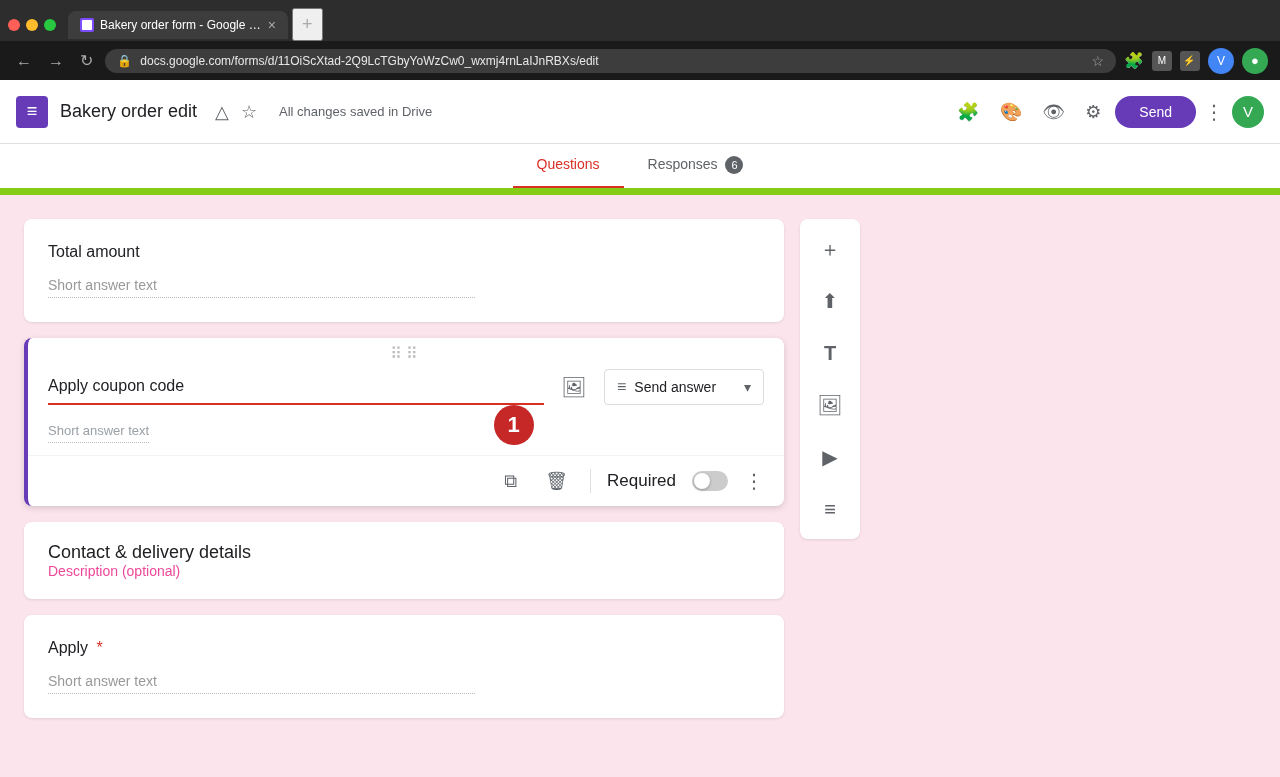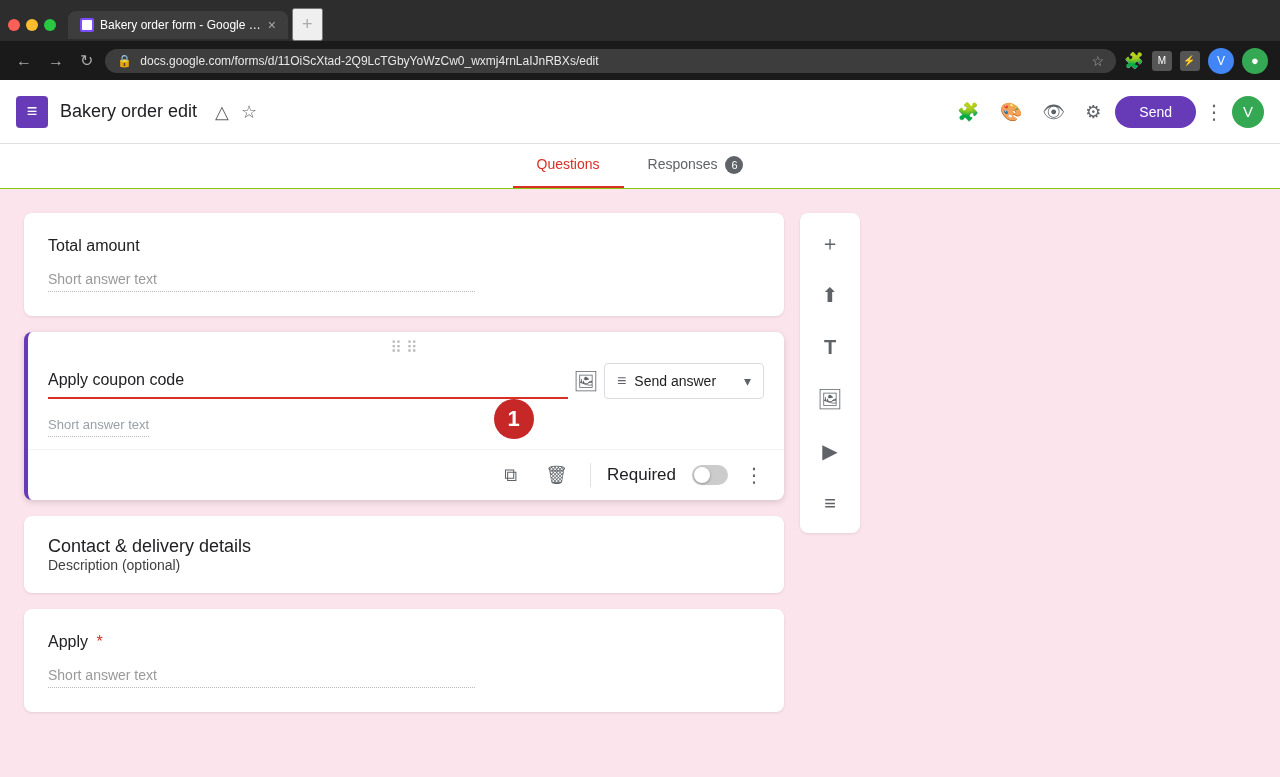--- a/index.html
+++ b/index.html
@@ -35,61 +35,61 @@
     .app-icon-inner { color: white; font-size: 18px; }
     .app-title { font-size: 18px; color: #202124; font-weight: 400; margin-right: 12px; }
     .toolbar-icon { color: #5f6368; font-size: 18px; cursor: pointer; padding: 6px; border-radius: 50%; }
     .saved-text { font-size: 13px; color: #5f6368; flex: 1; margin-left: 16px; }
     .toolbar-right { display: flex; align-items: center; gap: 8px; margin-left: auto; }
     .send-btn { background: #673AB7; color: white; border: none; border-radius: 16px; padding: 8px 24px; font-size: 14px; font-weight: 500; cursor: pointer; }
     .toolbar-user { width: 32px; height: 32px; border-radius: 50%; background: #34A853; color: white; display: flex; align-items: center; justify-content: center; font-size: 15px; font-weight: 500; }
     .more-icon { color: #5f6368; font-size: 20px; cursor: pointer; }
 
     
-    .form-tabs { background: #fff; display: flex; justify-content: center; gap: 0; border-bottom: 1px solid #84cc16; }
+    .form-tabs { background: #fff; display: flex; justify-content: center; gap: 0; border-bottom: 7px solid #84cc16; }
     .form-tab { padding: 12px 24px; font-size: 14px; cursor: pointer; border-bottom: 2px solid transparent; color: #5f6368; }
     .form-tab.active { color: #d93025; border-bottom: 2px solid #d93025; font-weight: 500; }
     .badge { background: #5f6368; color: white; border-radius: 50%; width: 18px; height: 18px; display: inline-flex; align-items: center; justify-content: center; font-size: 11px; margin-left: 4px; }
 
     
     .main-content { background: #fce4ec; padding: 24px; height: calc(777px - 64px - 48px - 40px); overflow-y: auto; display: flex; gap: 16px; }
 
     
     .card { background: #fff; border-radius: 8px; padding: 24px; box-shadow: 0 1px 3px rgba(0,0,0,0.1); }
 
     .question-title { font-size: 16px; color: #202124; margin-bottom: 12px; }
     .question-title .required { color: #d93025; margin-left: 4px; }
     .short-answer-line { border: none; border-bottom: 1px dotted #bbb; width: 60%; display: block; padding: 4px 0; font-size: 14px; color: #999; }
 
     
     .active-question { background: #fff; border-radius: 8px; box-shadow: 0 2px 6px rgba(0,0,0,0.15); border-left: 4px solid #673AB7; }
     .drag-handle { text-align: center; color: #bbb; font-size: 16px; padding: 6px; letter-spacing: 4px; }
     .question-body { padding: 0 20px 16px; }
-    .question-row { display: flex; align-items: flex-end; gap: 0; }
+    .question-row { display: flex; align-items: flex-end; gap: 12px; }
     .question-input-wrap { flex: 1; }
     .question-input { width: 100%; border: none; border-bottom: 2px solid #d93025; padding: 8px 0; font-size: 16px; color: #202124; background: transparent; outline: none; }
     .img-btn { width: 36px; height: 36px; border: none; background: none; cursor: pointer; color: #5f6368; font-size: 20px; display: flex; align-items: center; justify-content: center; }
     .type-select { display: flex; align-items: center; gap: 8px; border: 1px solid #dadce0; border-radius: 4px; padding: 8px 12px; font-size: 14px; color: #202124; min-width: 160px; cursor: pointer; background: #fff; }
     .type-select-icon { color: #5f6368; font-size: 16px; }
     .type-select-chevron { margin-left: auto; color: #5f6368; }
 
     .answer-preview { color: #9aa0a6; font-size: 13px; border-bottom: 1px dotted #bbb; padding: 4px 0; width: 60%; }
 
     .card-footer { display: flex; justify-content: flex-end; align-items: center; gap: 16px; padding: 8px 20px; border-top: 1px solid #f1f3f4; }
     .footer-icon-btn { background: none; border: none; color: #5f6368; font-size: 18px; cursor: pointer; padding: 6px; }
     .required-label { font-size: 17px; color: #202124; }
     .toggle-track { width: 36px; height: 20px; background: #ccc; border-radius: 10px; cursor: pointer; display: flex; align-items: center; padding: 2px; }
     .toggle-thumb { width: 16px; height: 16px; background: #fff; border-radius: 50%; box-shadow: 0 1px 3px rgba(0,0,0,0.3); }
     .more-btn { background: none; border: none; color: #5f6368; font-size: 20px; cursor: pointer; }
     .badge-container { position: relative; display: inline-block; }
 
     
     .section-card { background: #fff; border-radius: 8px; padding: 20px 24px; box-shadow: 0 1px 3px rgba(0,0,0,0.1); }
     .section-title { font-size: 18px; color: #202124; font-weight: 500; }
-    .section-desc { font-size: 14px; color: #404040; }
+    .section-desc { font-size: 14px; color: #ec4899; }
 
     
     .right-sidebar { display: flex; flex-direction: column; gap: 8px; padding: 8px; background: #fff; border-radius: 8px; box-shadow: 0 1px 3px rgba(0,0,0,0.1); height: fit-content; }
     .sidebar-btn { width: 44px; height: 44px; background: none; border: none; color: #5f6368; font-size: 20px; cursor: pointer; display: flex; align-items: center; justify-content: center; border-radius: 50%; }
 
     .main-wrapper { display: flex; gap: 16px; justify-content: center; }
     .form-column { display: flex; flex-direction: column; gap: 16px; width: 760px; }
   </style>
 </head>
 <body>
@@ -130,20 +130,21 @@
   </div>
 </div>
 
 <div class="app-toolbar">
   <div class="app-icon">
     <span class="app-icon-inner">≡</span>
   </div>
   <span class="app-title">Bakery order edit</span>
   <span class="toolbar-icon">△</span>
   <span class="toolbar-icon">☆</span>
+  <span class="saved-text">All changes saved in Drive</span>
   <div class="toolbar-right">
     <span class="toolbar-icon">🧩</span>
     <span class="toolbar-icon">🎨</span>
     <span class="toolbar-icon">👁</span>
     <span class="toolbar-icon">⚙</span>
     <button class="send-btn">Send</button>
     <span class="more-icon">⋮</span>
     <div class="toolbar-user">V</div>
   </div>
 </div>

